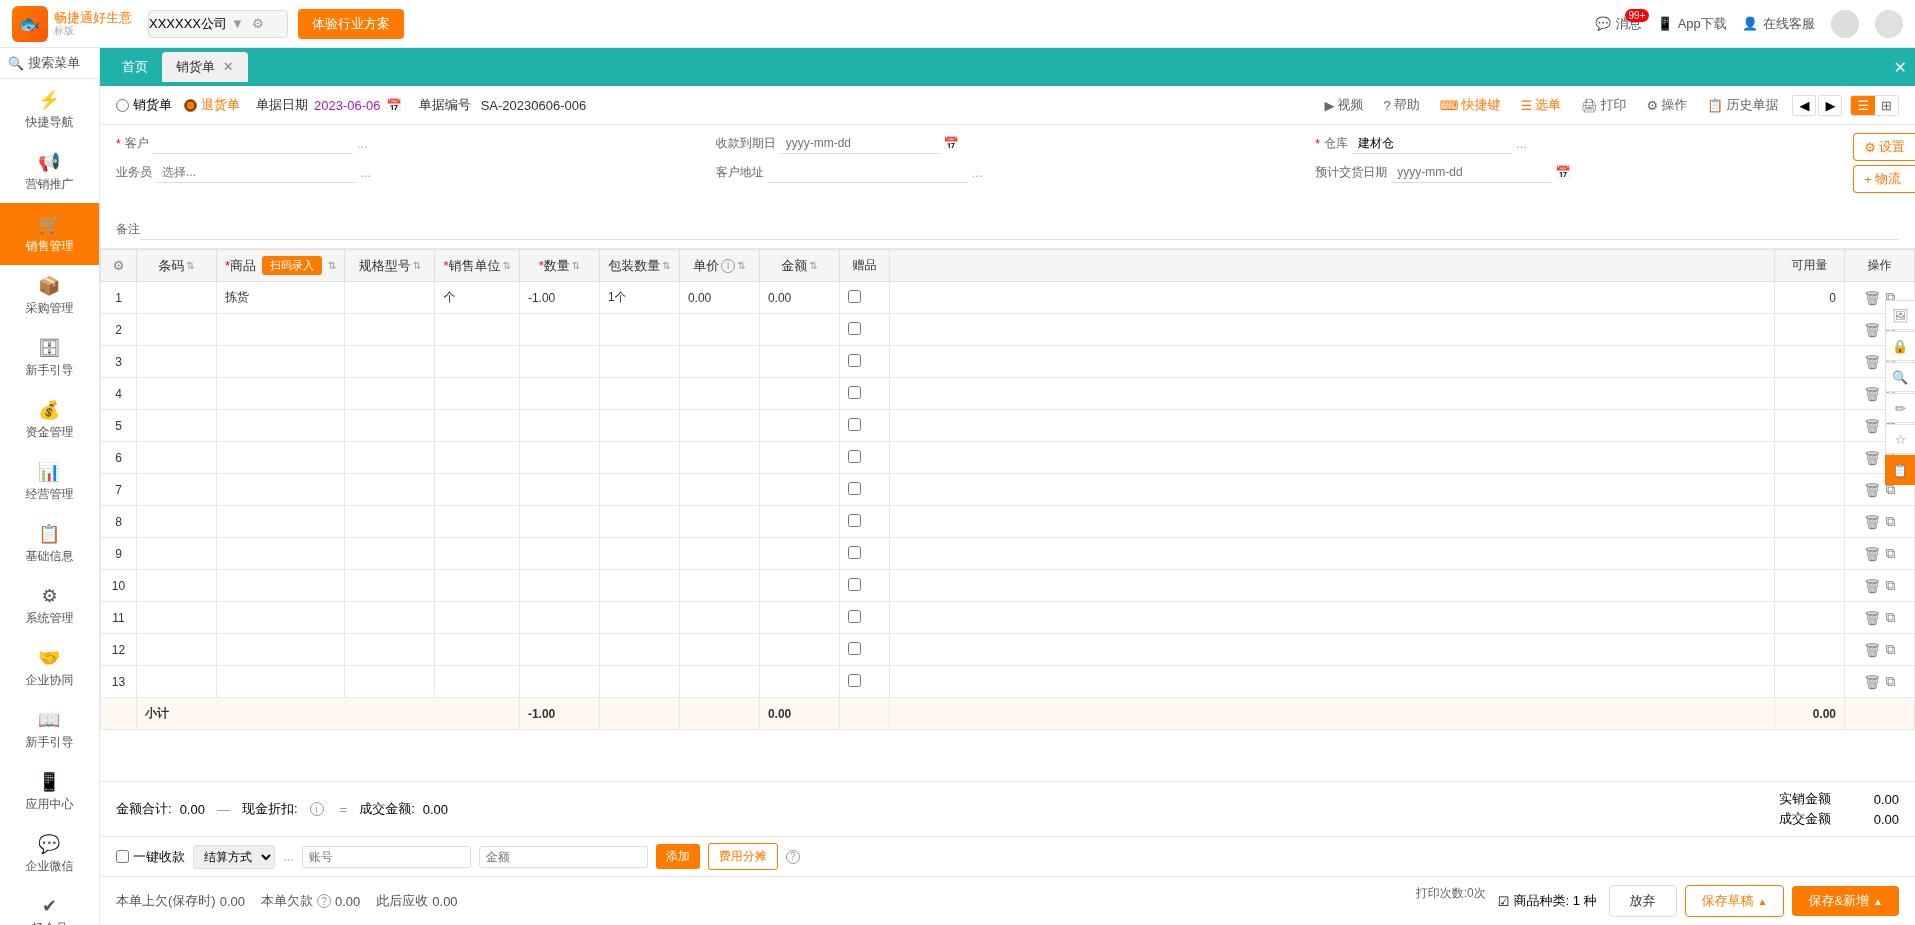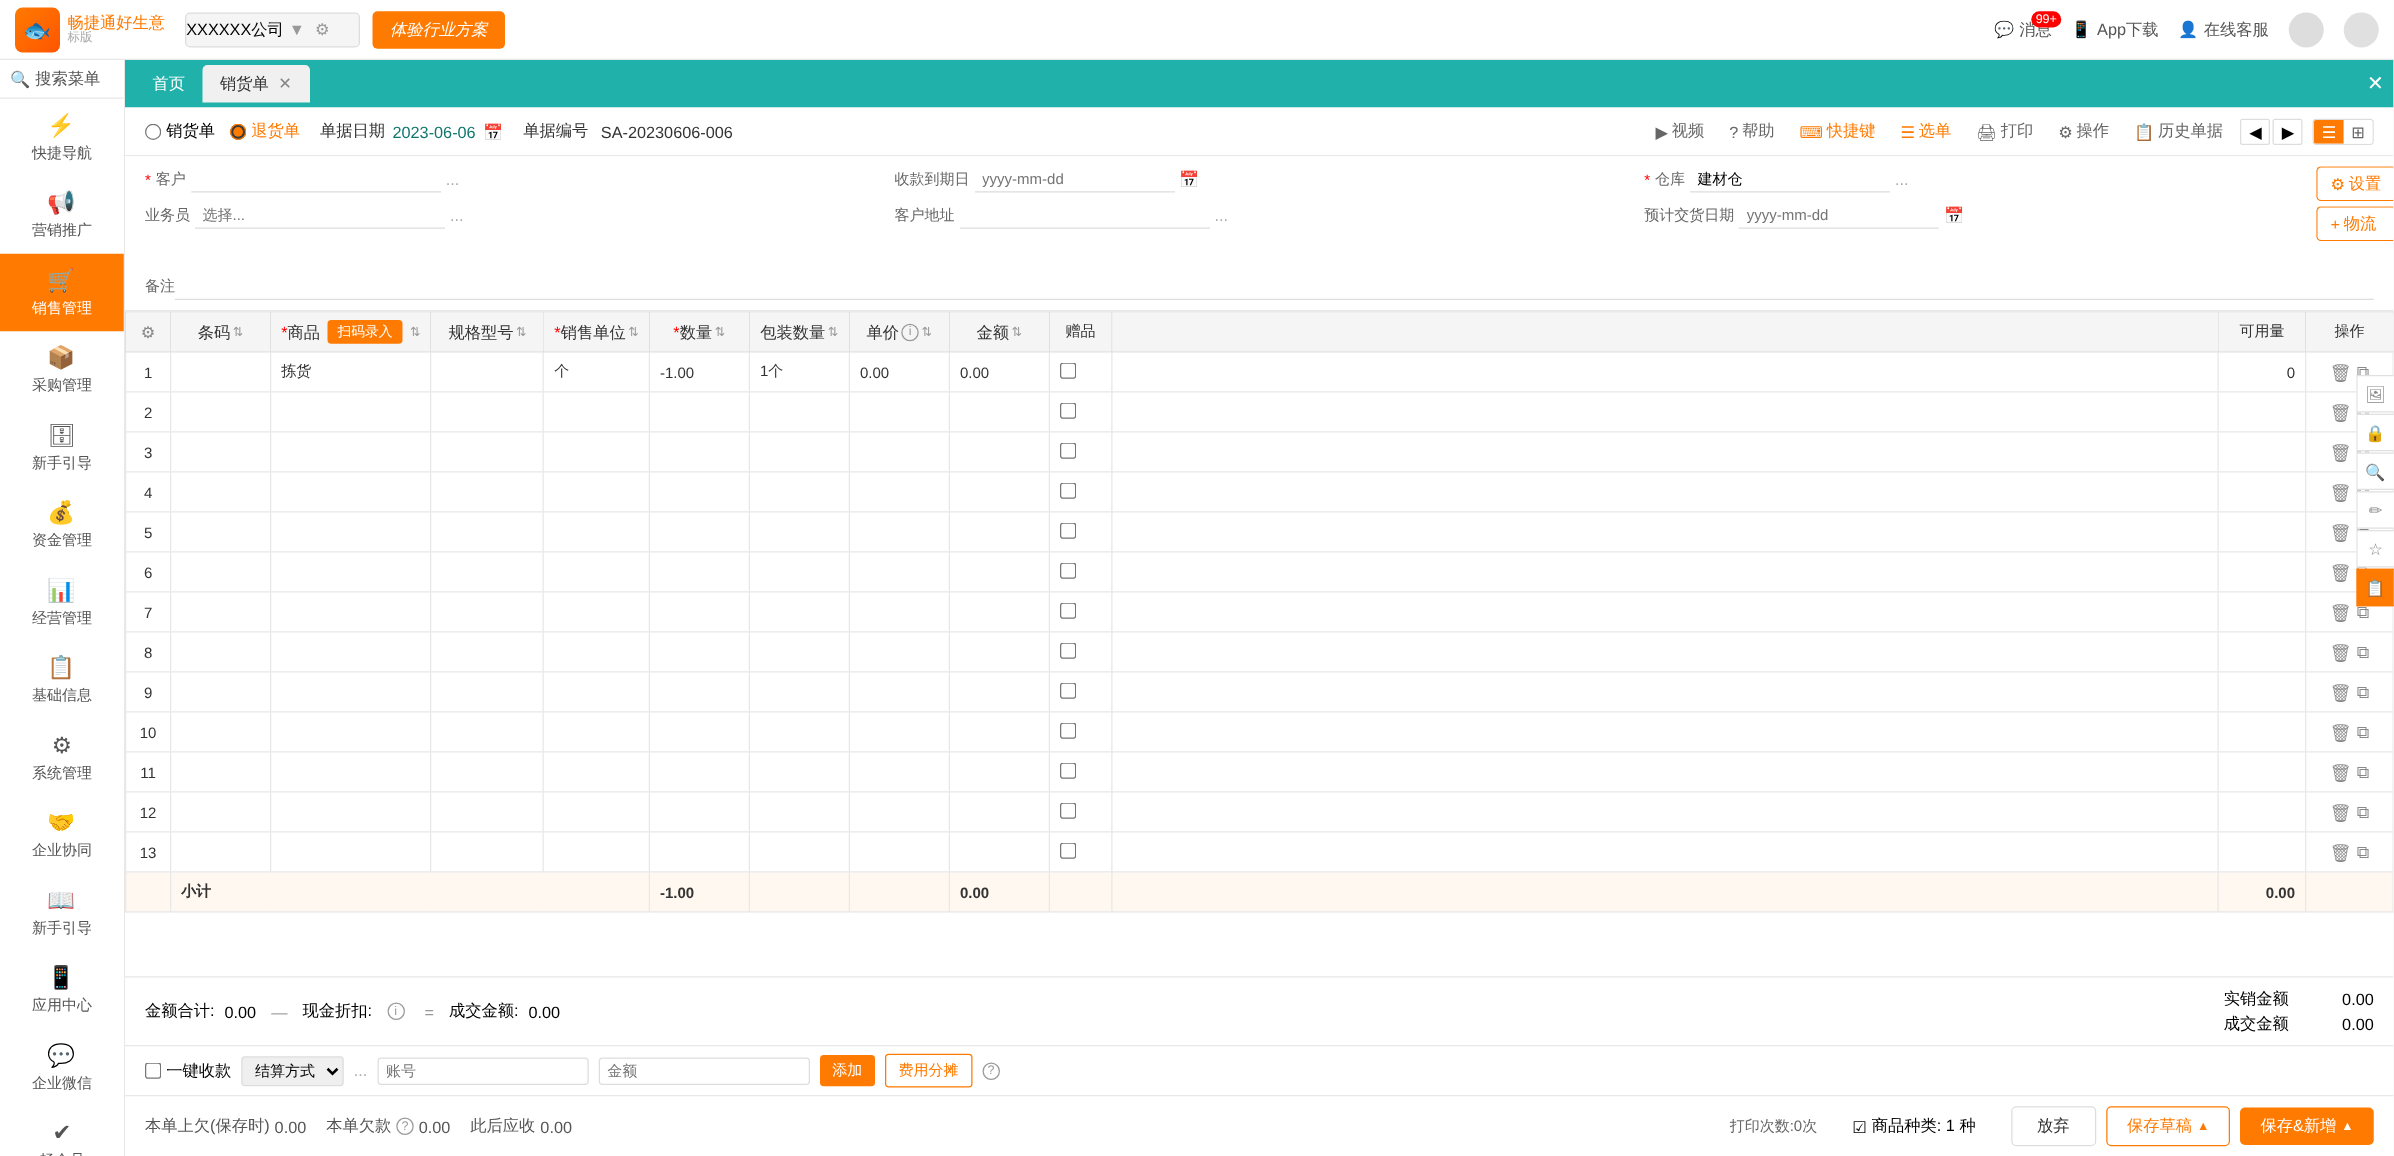--- a/index.html
+++ b/index.html
@@ -4,21 +4,21 @@
   <style>
     * { box-sizing: border-box; margin: 0; padding: 0; font-family: 'Microsoft YaHei', Arial, sans-serif; font-size: 13px; }
     body { background: #f5f5f5; display: flex; flex-direction: column; height: 925px; overflow: hidden; }
 
     
     .top-bar { background: #fff; height: 48px; display: flex; align-items: center; padding: 0 12px; border-bottom: 1px solid #e8e8e8; flex-shrink: 0; }
     .top-bar-brand { display: flex; align-items: center; gap: 6px; }
     .brand-logo { width: 36px; height: 36px; background: linear-gradient(135deg, #ff7a00, #ff5500); border-radius: 6px; display: flex; align-items: center; justify-content: center; color: white; font-size: 11px; font-weight: bold; }
     .brand-text { font-size: 12px; color: #ff7a00; line-height: 1.2; }
     .company-selector { display: flex; align-items: center; gap: 4px; margin-left: 16px; background: #f5f5f5; border: 1px solid #ddd; border-radius: 4px; padding: 4px 0; cursor: pointer; min-width: 140px; }
-    .experience-btn { margin-left: 10px; background: #ff7a00; color: white; border: none; border-radius: 4px; padding: 6px 14px; cursor: pointer; font-size: 13px; font-style: italic; }
+    .experience-btn { margin-left: 10px; background: #ff7a00; color: white; border: none; border-radius: 4px; padding: 6px 14px; cursor: pointer; font-size: 13px; }
     .top-bar-right { margin-left: auto; display: flex; align-items: center; gap: 16px; color: #666; }
     .top-bar-right .badge { position: relative; }
     .badge-count { position: absolute; top: -6px; right: -8px; background: red; color: white; font-size: 10px; border-radius: 8px; padding: 1px 4px; }
     .top-right-item { display: flex; align-items: center; gap: 4px; cursor: pointer; color: #555; }
     .avatar { width: 28px; height: 28px; background: #ddd; border-radius: 50%; }
 
     
     .main-layout { display: flex; flex: 1; overflow: hidden; }
 
     
@@ -225,21 +225,21 @@
             <input type="radio" name="doctype" value="sales" style="">
             <span>销货单</span>
           </label>
           <label class="radio-label">
             <input type="radio" name="doctype" value="return" checked="" style="">
             <span style="color:#ff7a00;">退货单</span>
           </label>
         </div>
         <div class="date-field">
           <span>单据日期</span>
-          <span style="cursor:pointer;color:#0f766e;">2023-06-06</span>
+          <span style="cursor:pointer;color:#a21caf;">2023-06-06</span>
           <span>📅</span>
         </div>
         <div class="date-field">
           <span>单据编号</span>
           <span style="cursor:pointer;color:#333;margin-left:4px;">SA-20230606-006</span>
         </div>
         <div class="form-header-actions">
           <div class="header-btn">
             <span>▶</span>
             <span>视频</span>
@@ -726,21 +726,21 @@
           <div class="bottom-info-item">
             <span>本单欠款</span>
             <span class="info-icon">?</span>
             <span>0.00</span>
           </div>
           <div class="bottom-info-item">
             <span>此后应收</span>
             <span>0.00</span>
           </div>
         </div>
-        <div style="margin-left:auto;display:flex;align-items:center;gap:28px;">
+        <div style="margin-left:auto;display:flex;gap:12px;">
           <span style="color:#666;font-size:12px;">打印次数:0次</span>
           <div style="display:flex;align-items:center;gap:4px;">
             <span>☑</span>
             <span>商品种类: 1 种</span>
           </div>
           <div class="bottom-actions">
             <button class="btn-discard">放弃</button>
             <button class="btn-save-draft">
               <span>保存草稿</span>
               <span style="font-size:10px;">▲</span>

